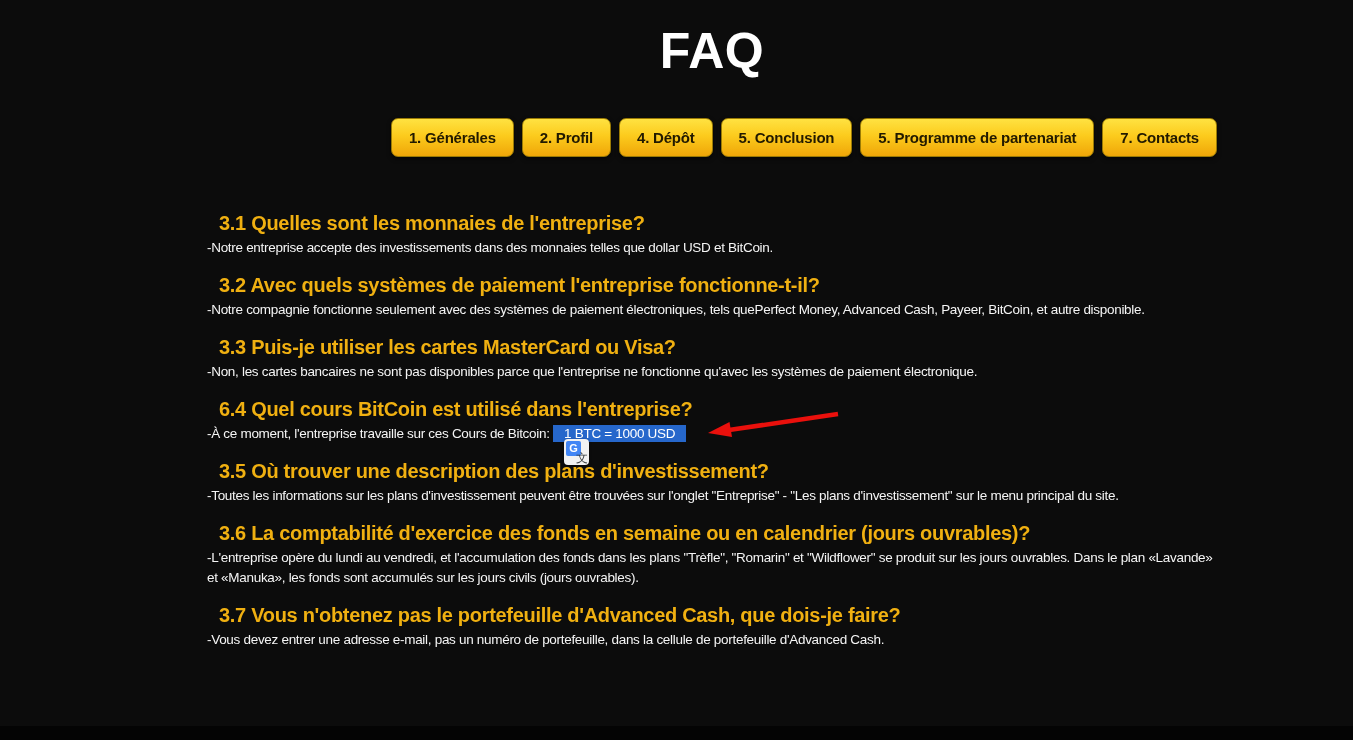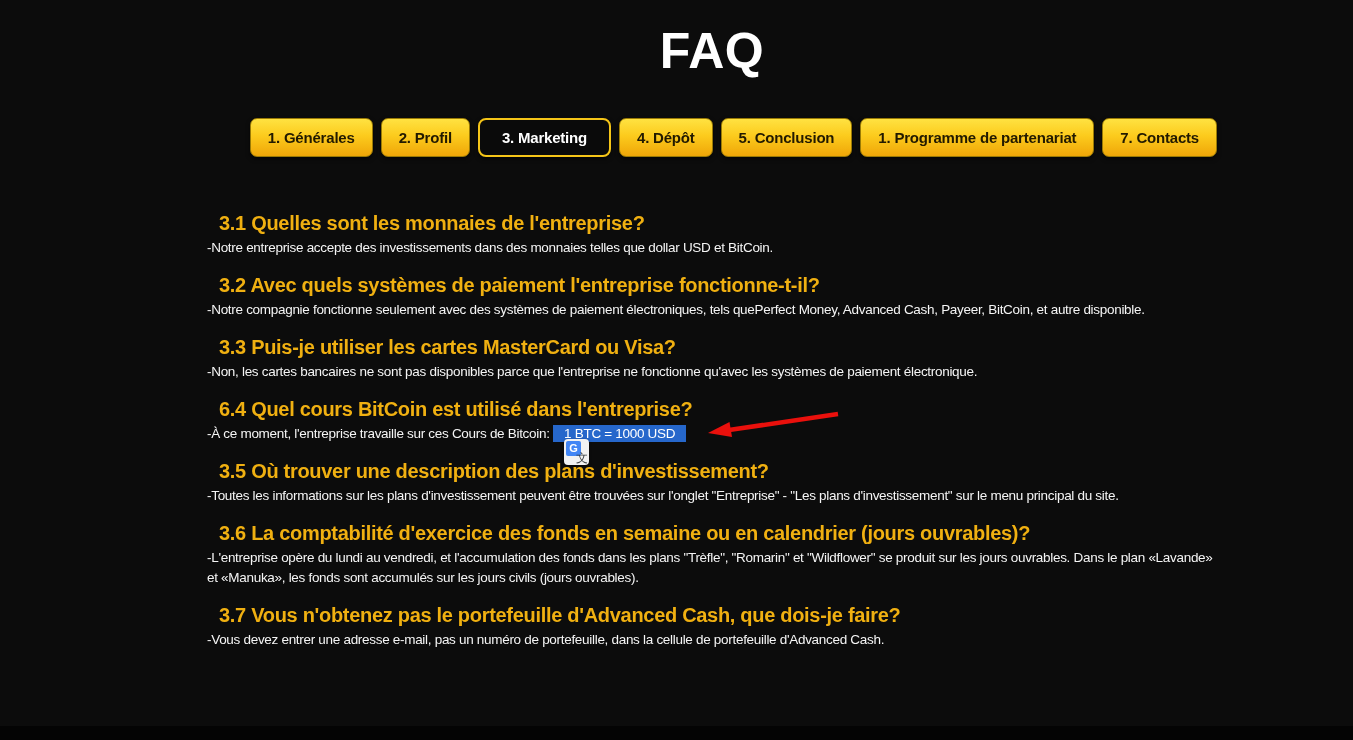--- a/index.html
+++ b/index.html
@@ -128,24 +128,23 @@
 </head>
 <body>
 
 <div class="page">
 
   <h1 class="page-title">FAQ</h1>
 
   <div class="tabs">
     <span class="tab">1. Générales</span>
     <span class="tab">2. Profil</span>
-    <span class="tab active">3. Marketing</span>
     <span class="tab">4. Dépôt</span>
     <span class="tab">5. Conclusion</span>
-    <span class="tab">1. Programme de partenariat</span>
+    <span class="tab">5. Programme de partenariat</span>
     <span class="tab">7. Contacts</span>
   </div>
 
   <div class="sections">
 
     <div class="faq-section">
       <h2 class="faq-question">3.1 Quelles sont les monnaies de l'entreprise?</h2>
       <p class="faq-answer">-Notre entreprise accepte des investissements dans des monnaies telles que dollar USD et BitCoin.</p>
     </div>
 

